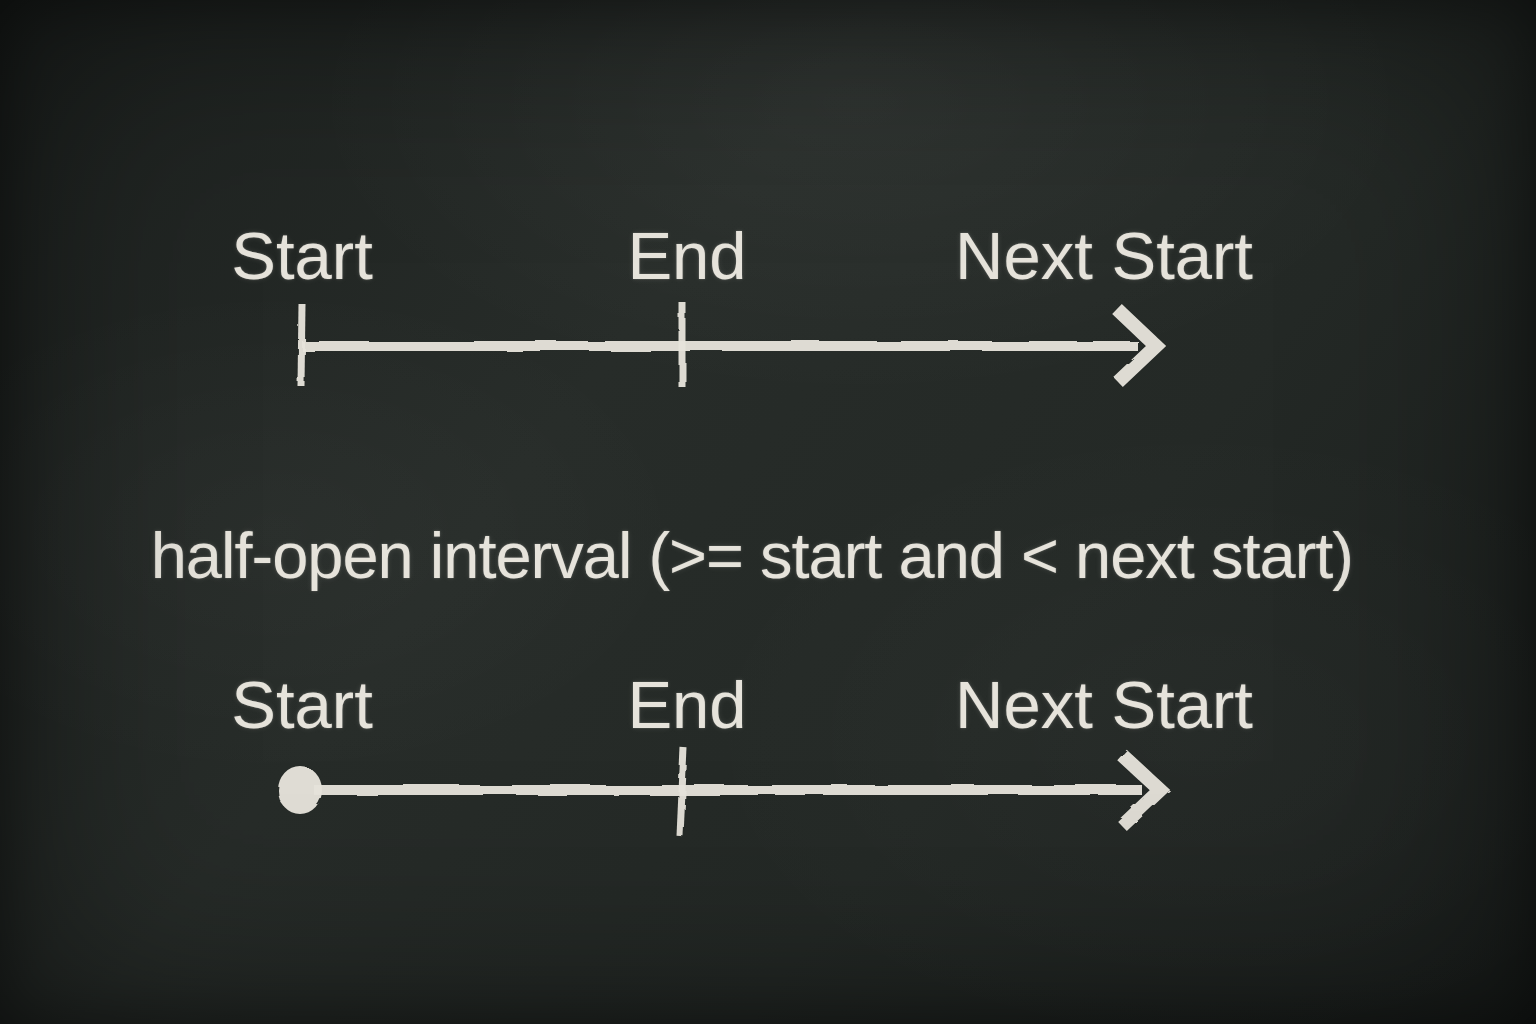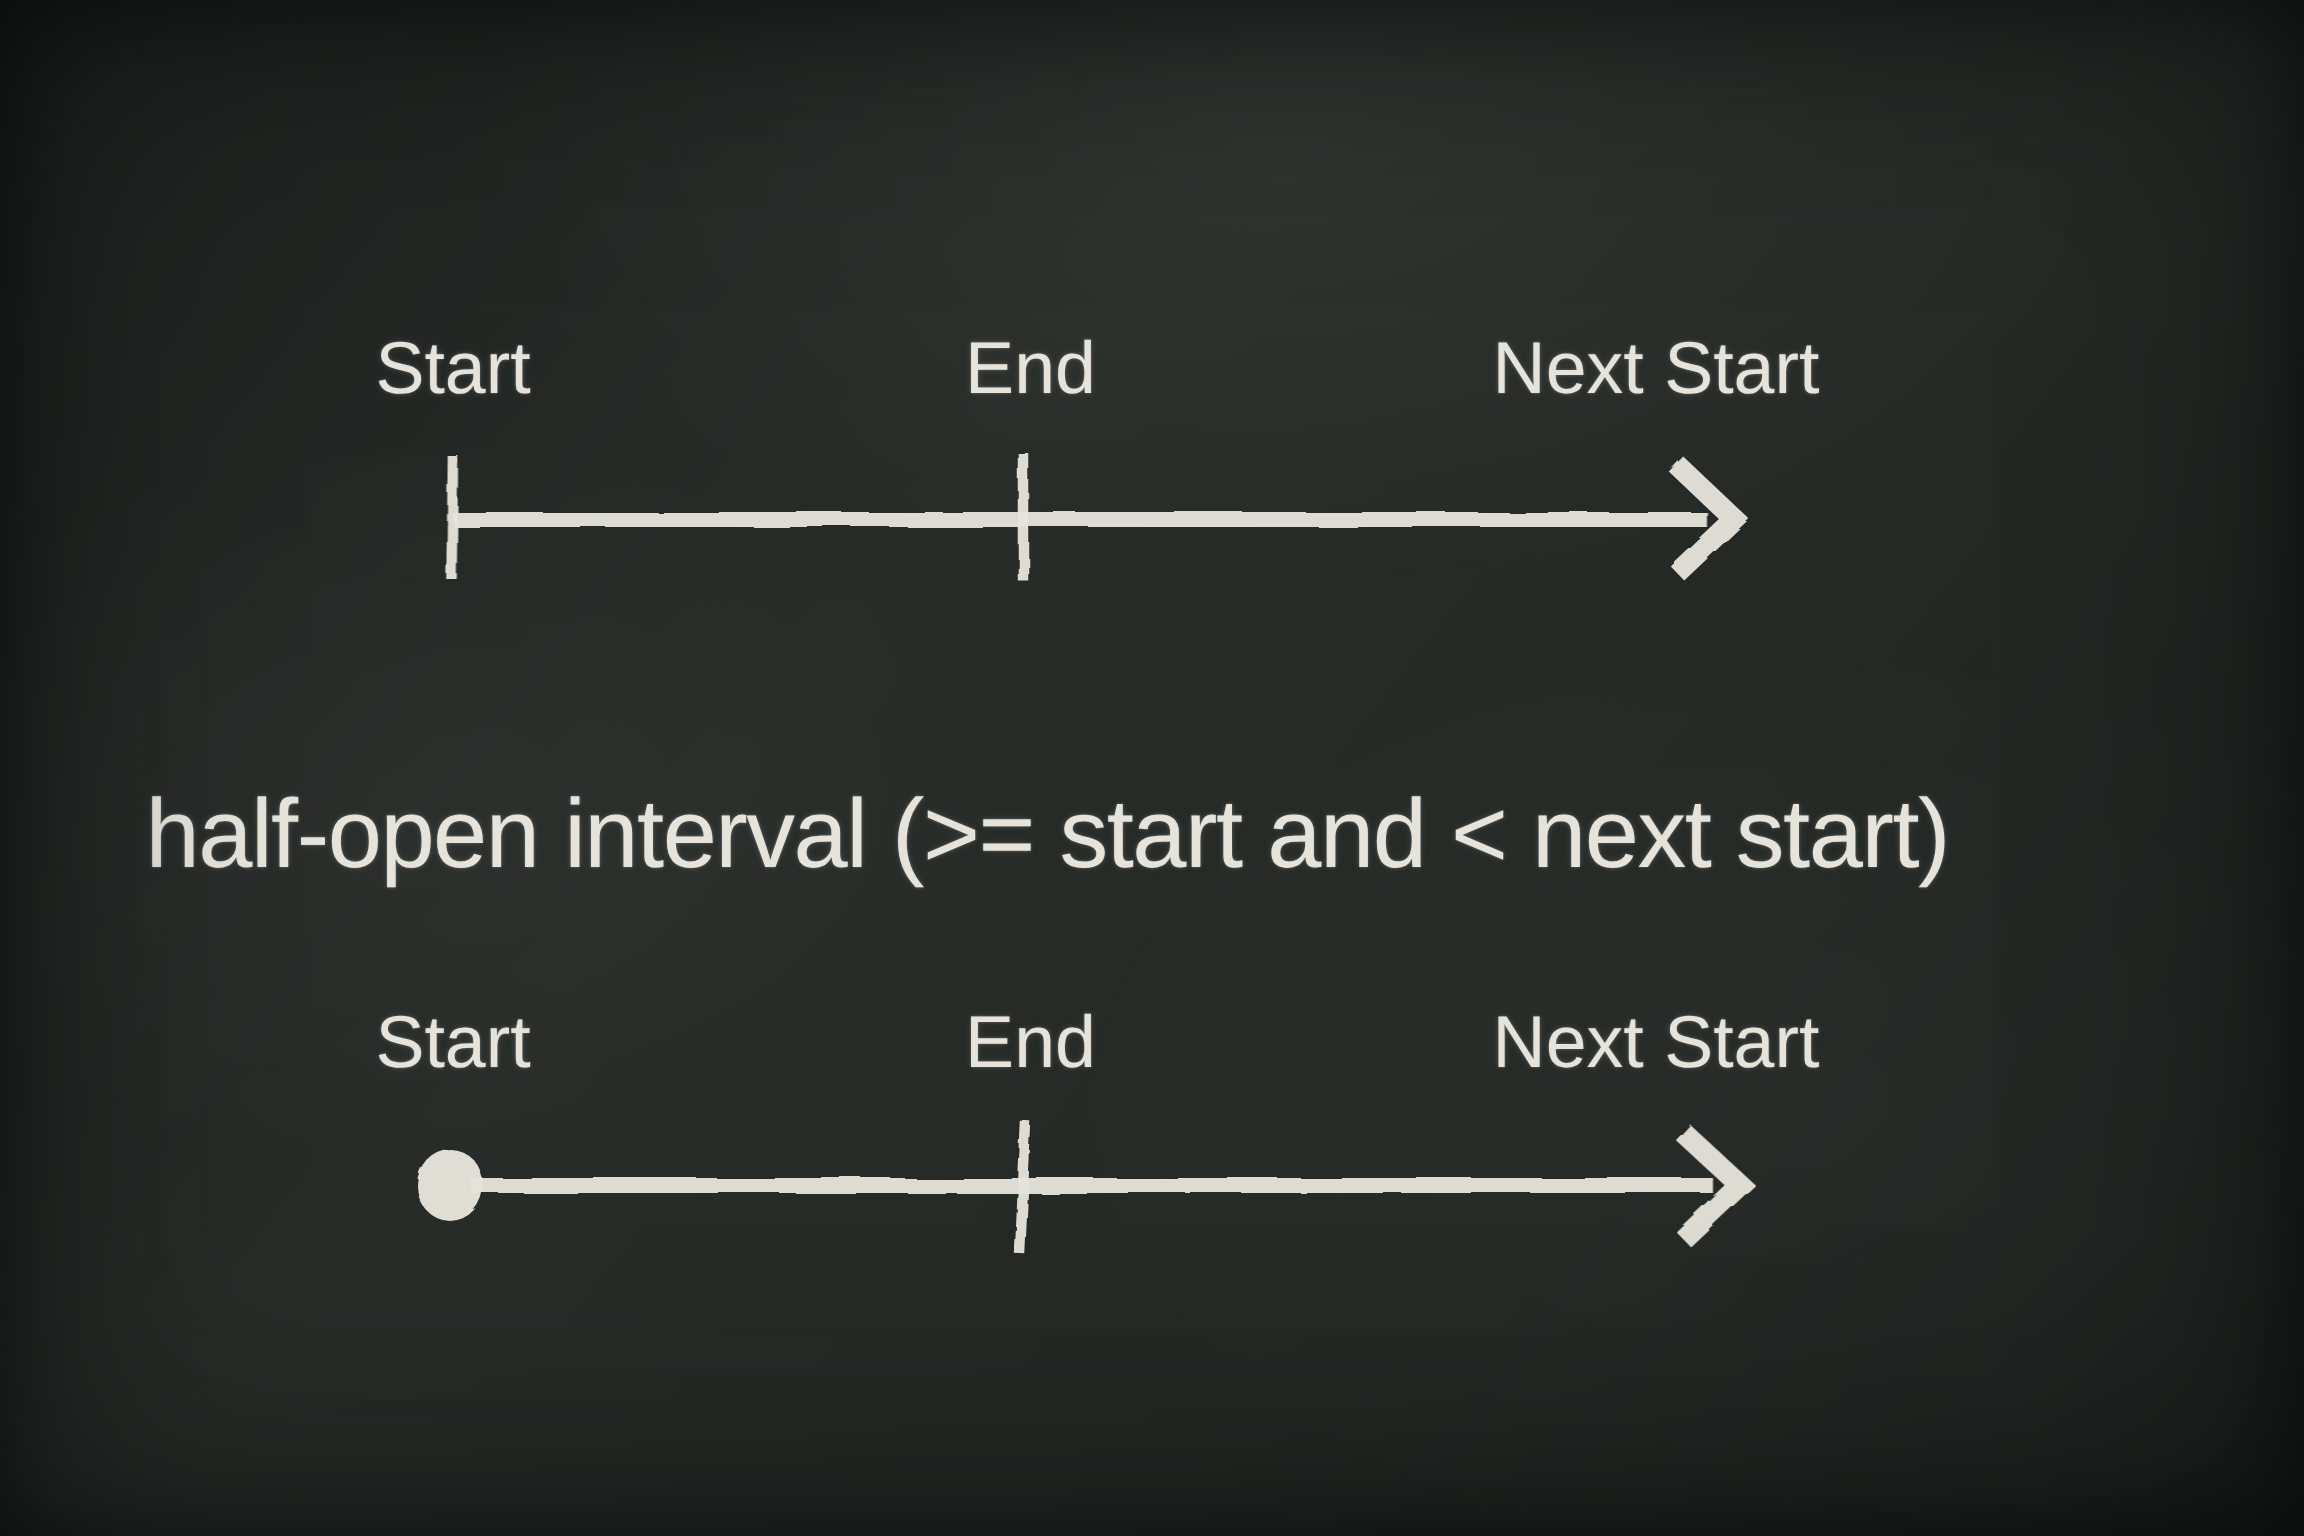--- a/index.html
+++ b/index.html
@@ -43,34 +43,34 @@
   .title {
     top: 80px;
     left: 703px;
     transform: translateX(-50%);
     font-size: 98px;
     font-weight: 700;
     letter-spacing: 2px;
     margin: 0;
   }
   .tl-label {
-    font-size: 49px;
+    font-size: 67px;
     font-weight: 400;
     transform: translateX(-50%);
   }
   .row1 { top: 222px; }
   .row2 { top: 671px; }
   .pos-start { left: 302px; }
   .pos-end   { left: 687px; }
   .pos-next  { left: 1104px; }
   .subtitle {
     top: 523px;
     left: 97px;
     width: 1256px;
-    text-align: left;
+    text-align: right;
     font-size: 65px;
     letter-spacing: -1px;
   }
   svg.overlay {
     position: absolute;
     inset: 0;
     width: 1536px;
     height: 1024px;
   }
   .stroke {

